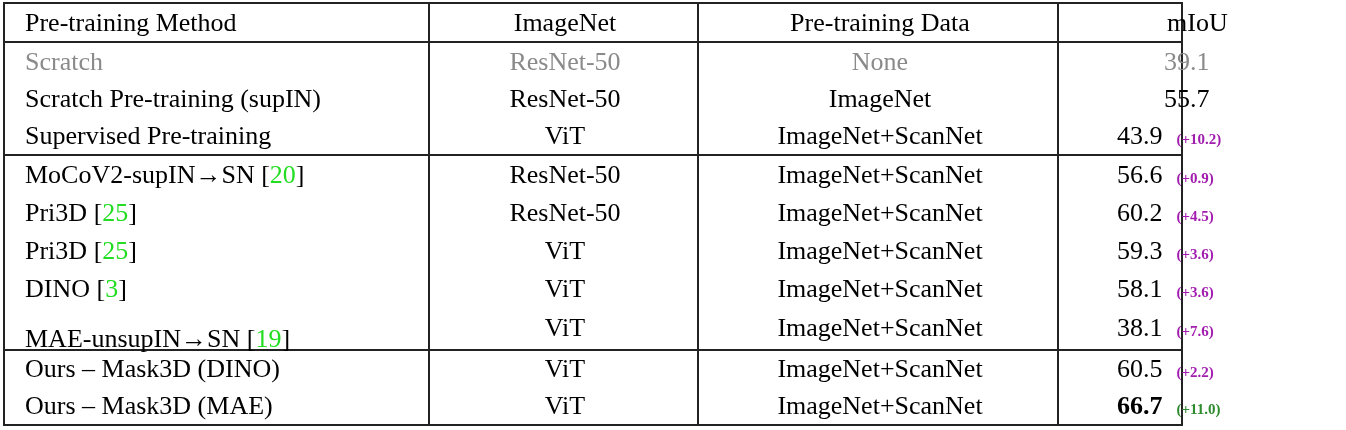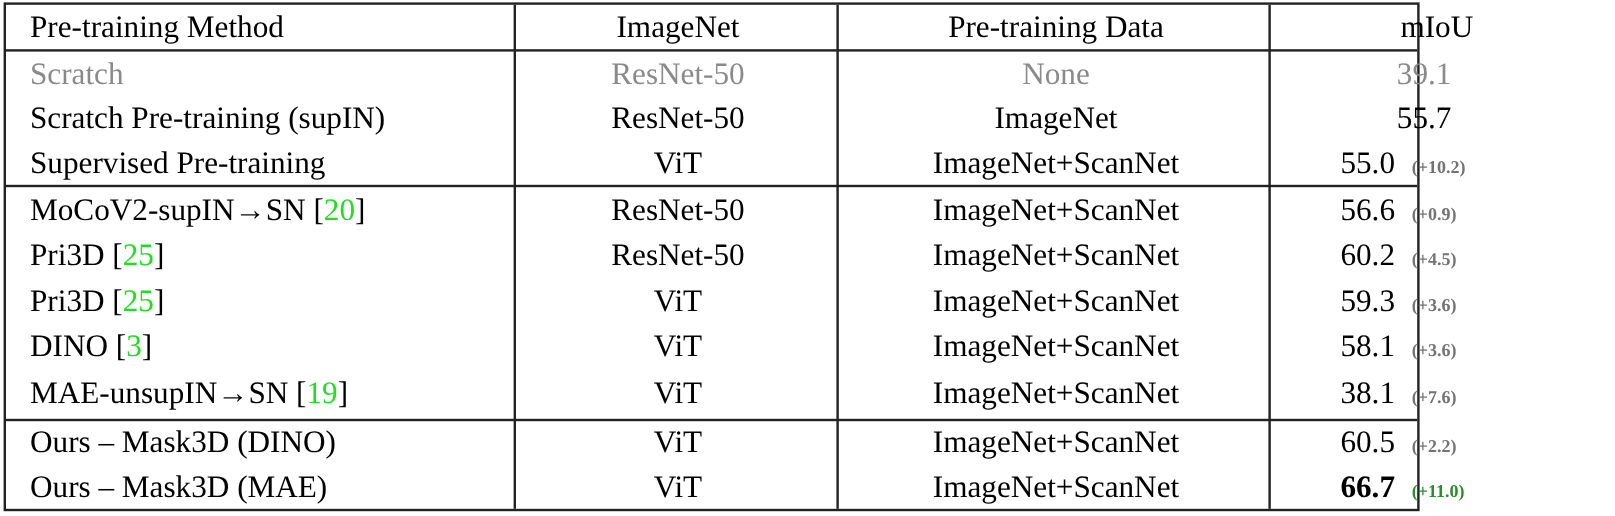--- a/index.html
+++ b/index.html
@@ -9,21 +9,21 @@
            border: 2px solid #222; box-sizing: border-box; }
     .vline { position: absolute; top: 0; bottom: 0; width: 0; border-left: 2px solid #222; }
     .hline { position: absolute; left: 0; right: 0; height: 0; border-top: 2px solid #222; }
     .cell { position: absolute; height: 37px; line-height: 37px; font-size: 26px; white-space: nowrap; }
     .c1 { left: 20px; }
     .c2 { left: 425px; width: 270px; text-align: center; }
     .c3 { left: 695px; width: 360px; text-align: center; }
     .c4 { left: 1112px; text-align: right; }
     .gray { color: #8a8a8a; }
     .cite { color: #22dd22; }
-    .delta { font-size: 15px; font-weight: bold; color: #737373; margin-left: 14px; }
+    .delta { font-size: 15px; font-weight: bold; color: #a21caf; margin-left: 14px; }
     .delta.best { color: #2e8b2e; }
     .bold { font-weight: bold; }
   </style>
 </head>
 <body>
 
 <div class="tbl">
   <div class="vline" style="left:423px"></div>
   <div class="vline" style="left:692px"></div>
   <div class="vline" style="left:1052px"></div>
@@ -47,21 +47,21 @@
   <div>
     <div class="cell c1" style="top:76px">Scratch Pre-training (supIN)</div>
     <div class="cell c2" style="top:76px">ResNet-50</div>
     <div class="cell c3" style="top:76px">ImageNet</div>
     <div class="cell c4" style="top:76px;left:1159px"><span>55.7</span></div>
   </div>
   <div>
     <div class="cell c1" style="top:113px">Supervised Pre-training</div>
     <div class="cell c2" style="top:113px">ViT</div>
     <div class="cell c3" style="top:113px">ImageNet+ScanNet</div>
-    <div class="cell c4" style="top:113px"><span>55.0</span><span class="delta">(+10.2)</span></div>
+    <div class="cell c4" style="top:113px"><span>43.9</span><span class="delta">(+10.2)</span></div>
   </div>
 
   <div>
     <div class="cell c1" style="top:152px"><span>MoCoV2-supIN→SN </span>[<span class="cite">20</span>]</div>
     <div class="cell c2" style="top:152px">ResNet-50</div>
     <div class="cell c3" style="top:152px">ImageNet+ScanNet</div>
     <div class="cell c4" style="top:152px"><span>56.6</span><span class="delta">(+0.9)</span></div>
   </div>
   <div>
     <div class="cell c1" style="top:190px"><span>Pri3D </span>[<span class="cite">25</span>]</div>
@@ -75,21 +75,21 @@
     <div class="cell c3" style="top:228px">ImageNet+ScanNet</div>
     <div class="cell c4" style="top:228px"><span>59.3</span><span class="delta">(+3.6)</span></div>
   </div>
   <div>
     <div class="cell c1" style="top:266px"><span>DINO </span>[<span class="cite">3</span>]</div>
     <div class="cell c2" style="top:266px">ViT</div>
     <div class="cell c3" style="top:266px">ImageNet+ScanNet</div>
     <div class="cell c4" style="top:266px"><span>58.1</span><span class="delta">(+3.6)</span></div>
   </div>
   <div>
-    <div class="cell c1" style="top:305px"><span>MAE-unsupIN→SN </span>[<span class="cite">19</span>]</div>
+    <div class="cell c1" style="top:316px"><span>MAE-unsupIN→SN </span>[<span class="cite">19</span>]</div>
     <div class="cell c2" style="top:305px">ViT</div>
     <div class="cell c3" style="top:305px">ImageNet+ScanNet</div>
     <div class="cell c4" style="top:305px"><span>38.1</span><span class="delta">(+7.6)</span></div>
   </div>
 
   <div>
     <div class="cell c1" style="top:346px">Ours – Mask3D (DINO)</div>
     <div class="cell c2" style="top:346px">ViT</div>
     <div class="cell c3" style="top:346px">ImageNet+ScanNet</div>
     <div class="cell c4" style="top:346px"><span>60.5</span><span class="delta">(+2.2)</span></div>

